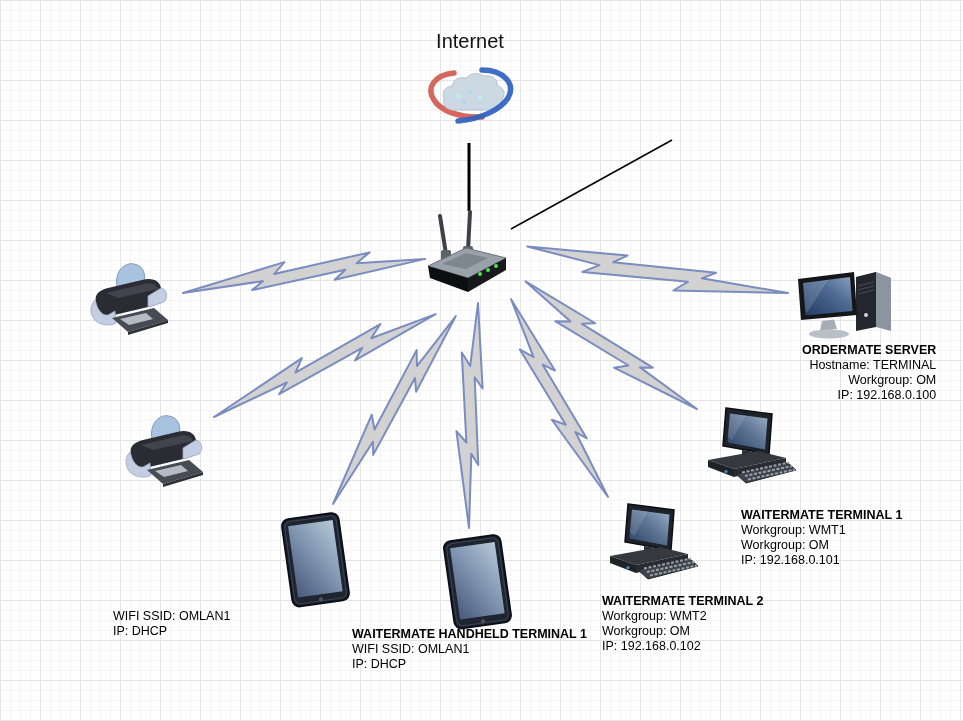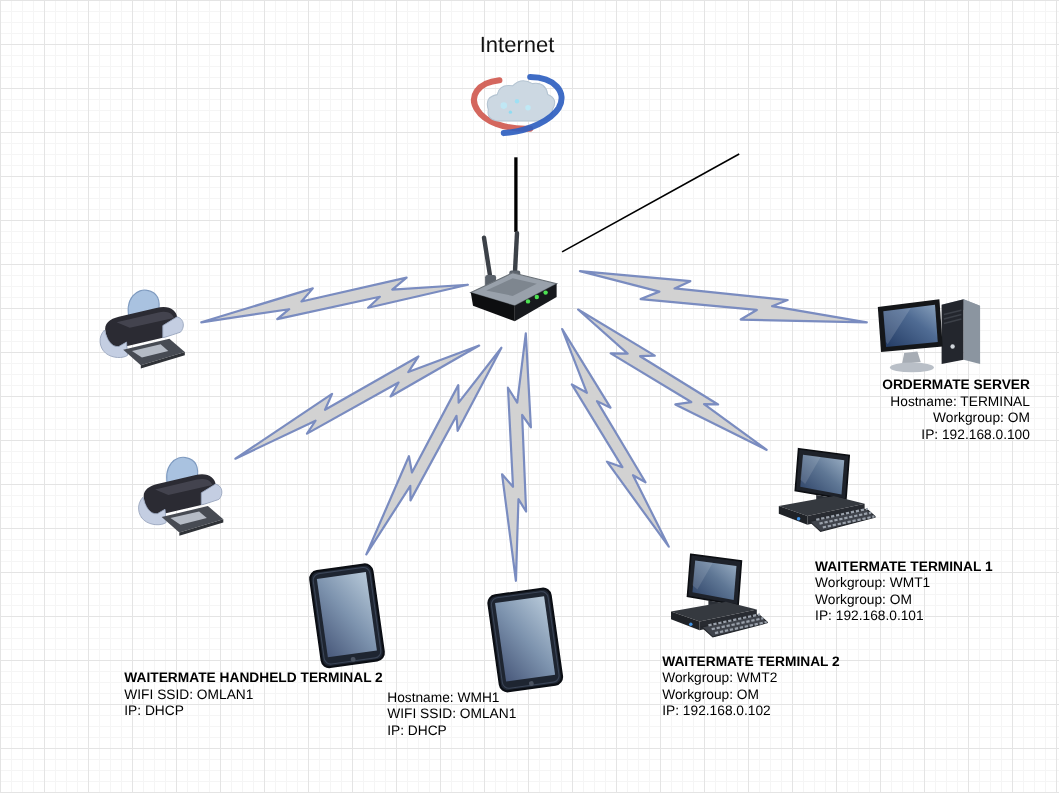--- a/index.html
+++ b/index.html
@@ -192,27 +192,26 @@
       <polygon points="9,18 56,12 58.5,46 11.5,50.5" fill="url(#gsrv)"></polygon>
       <polygon points="9,18 34,15 13,48 11.5,46" fill="#ffffff" opacity="0.14"></polygon>
       <polygon points="28,56 40,54.5 43,64 26,66" fill="#a7adb5"></polygon>
       <ellipse cx="35" cy="69" rx="20" ry="4.5" fill="#b9bfc7"></ellipse>
     </svg>
   </div>
 
 
 
   <div class="node-label" style="left:113px;top:609px;">
-    <div class="nl-title">WAITERMATE HANDHELD TERMINAL 2</div>
     <div class="nl-line">WIFI SSID: OMLAN1</div>
     <div class="nl-line">IP: DHCP</div>
   </div>
 
   <div class="node-label" style="left:352px;top:627px;">
-    <div class="nl-line">Hostname: WMH1</div>
+    <div class="nl-title">WAITERMATE HANDHELD TERMINAL 1</div>
     <div class="nl-line">WIFI SSID: OMLAN1</div>
     <div class="nl-line">IP: DHCP</div>
   </div>
 
   <div class="node-label" style="left:602px;top:594px;">
     <div class="nl-title">WAITERMATE TERMINAL 2</div>
     <div class="nl-line">Workgroup: WMT2</div>
     <div class="nl-line">Workgroup: OM</div>
     <div class="nl-line">IP: 192.168.0.102</div>
   </div>

